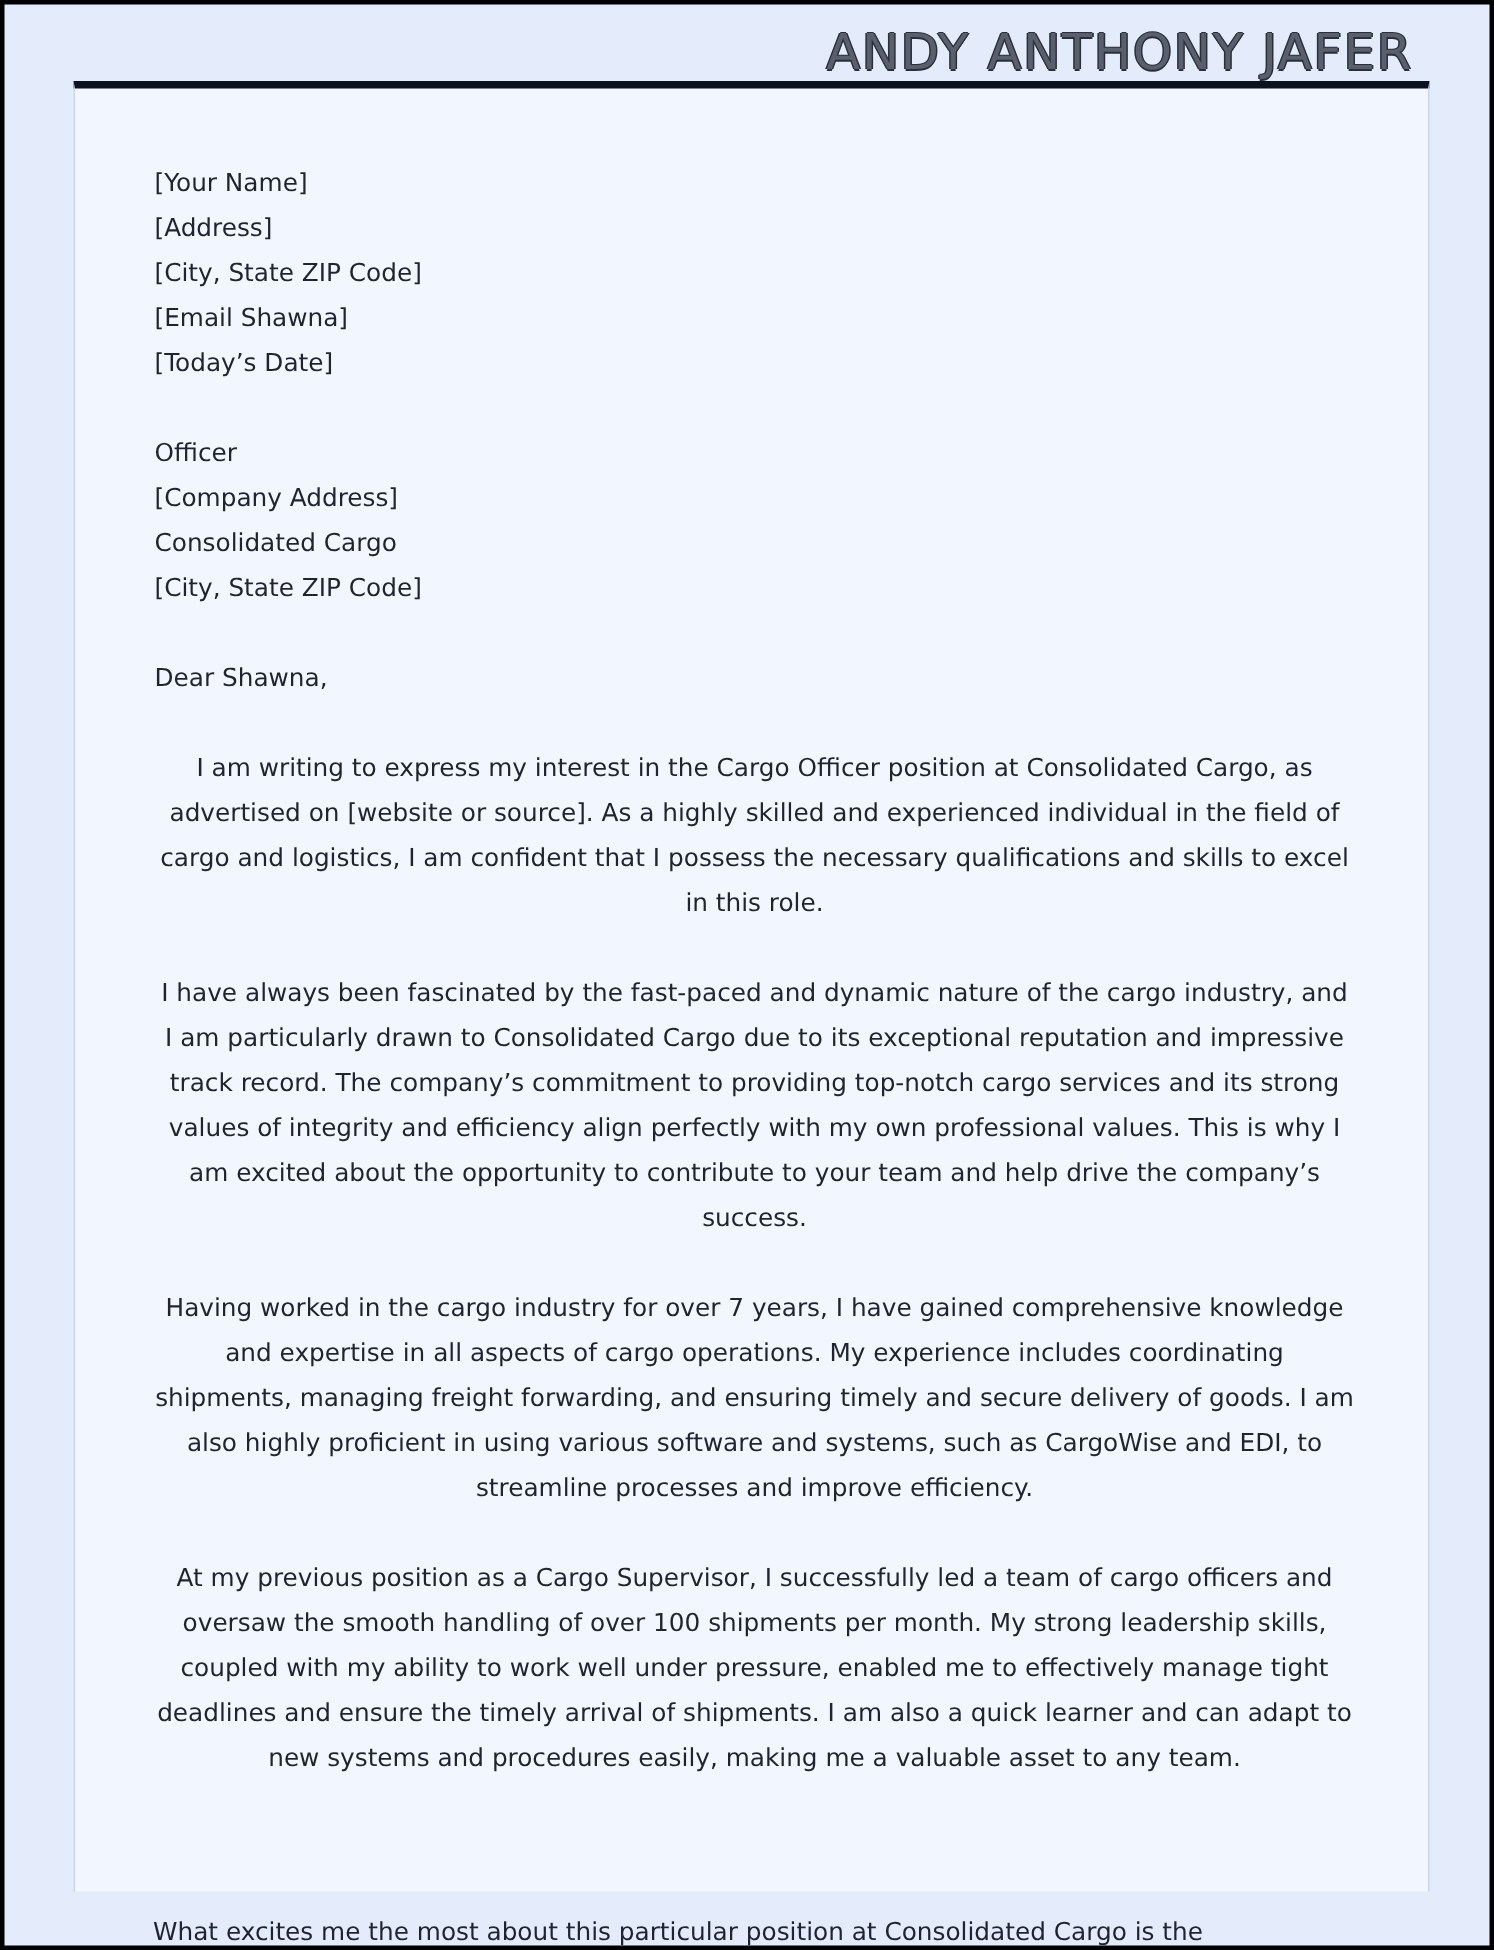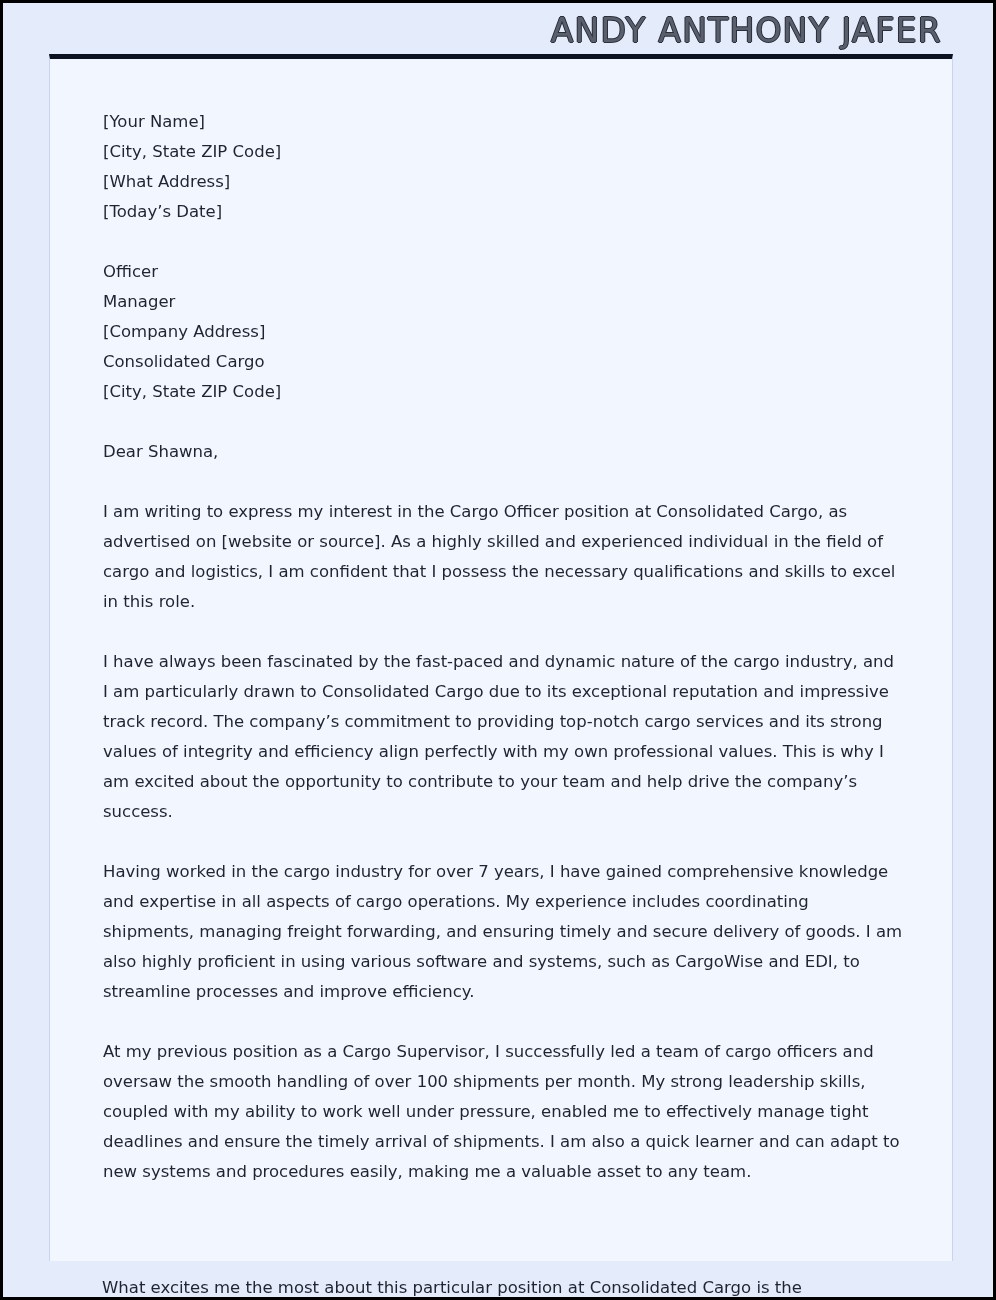--- a/index.html
+++ b/index.html
@@ -24,21 +24,21 @@
     border: 3px solid #000000;
     box-sizing: border-box;
   }
   .header {
     position: absolute;
     left: 3px;
     top: 3px;
     right: 3px;
     height: 48px;
     display: flex;
-    align-items: center;
+    align-items: flex-end;
     justify-content: flex-end;
     padding-right: 48px;
     box-sizing: border-box;
   }
   .header-name {
     font-family: "DejaVu Sans", sans-serif;
     font-size: 33px;
     letter-spacing: 1.2px;
     font-weight: 400;
     color: #5a5f6e;
@@ -70,21 +70,21 @@
     font-size: 16.5px;
     line-height: 30px;
     color: #1f2430;
   }
   .blockline {
     white-space: pre;
   }
   .gap-sm { height: 30px; }
   .para {
     margin: 0 0 30px 0;
-    text-align: left;
+    text-align: center;
   }
   .para:last-child { margin-bottom: 4px; }
   .overflow-para {
     position: absolute;
     left: 99px;
     top: 1270px;
     width: 800px;
     font-size: 16.5px;
     line-height: 30px;
     color: #1f2430;
@@ -97,30 +97,30 @@
 
   <div class="header">
     <div class="header-name">ANDY ANTHONY JAFER</div>
   </div>
 
   <div class="letter-sheet">
     <div class="letter-body">
 
       <div>
         <div class="blockline">[Your Name]</div>
+        <div class="blockline">[Address]</div>
         <div class="blockline">[City, State ZIP Code]</div>
-        <div class="blockline">[What Address]</div>
+        <div class="blockline">[Email Shawna]</div>
         <div class="blockline">[Today’s Date]</div>
       </div>
 
       <div class="gap-sm"></div>
 
       <div>
         <div class="blockline">Officer</div>
-        <div class="blockline">Manager</div>
         <div class="blockline">[Company Address]</div>
         <div class="blockline">Consolidated Cargo</div>
         <div class="blockline">[City, State ZIP Code]</div>
       </div>
 
       <div class="gap-sm"></div>
 
       <div class="blockline">Dear Shawna,</div>
 
       <div class="gap-sm"></div>

